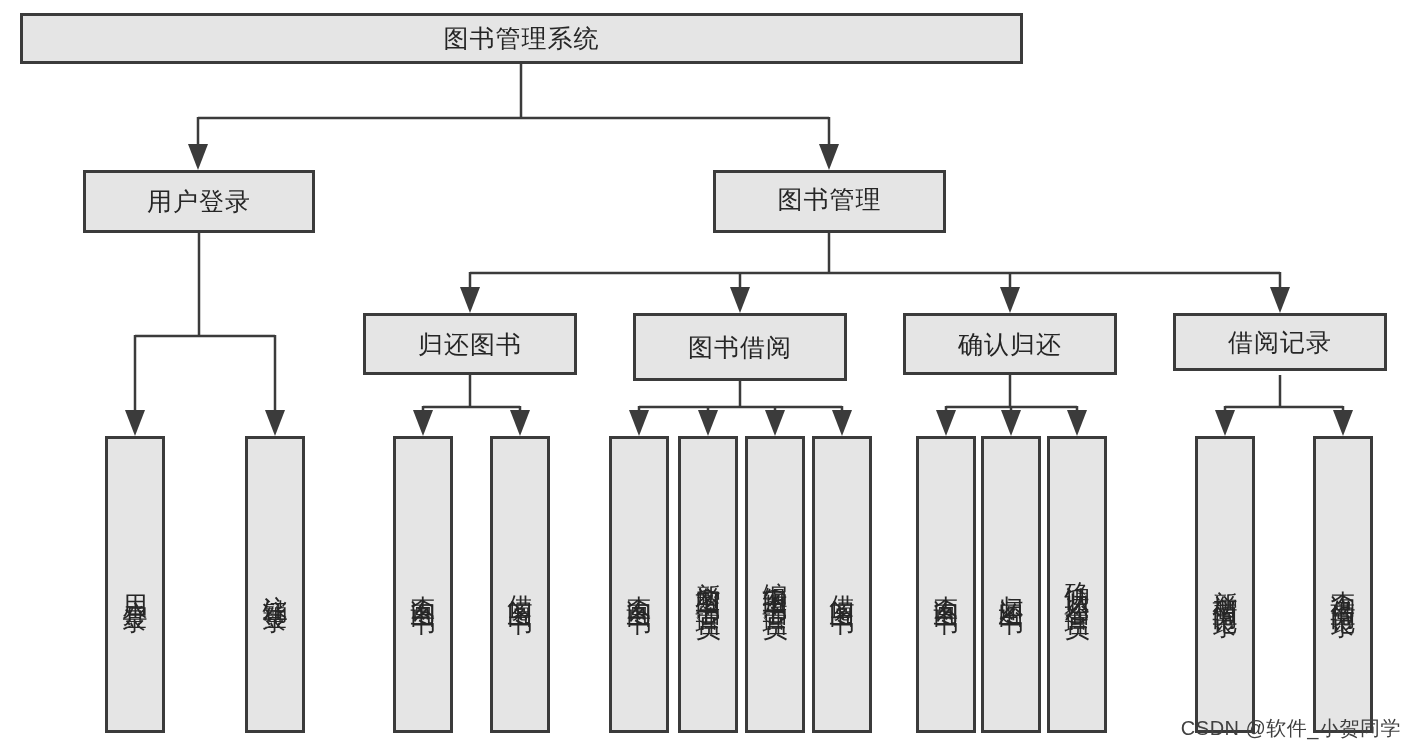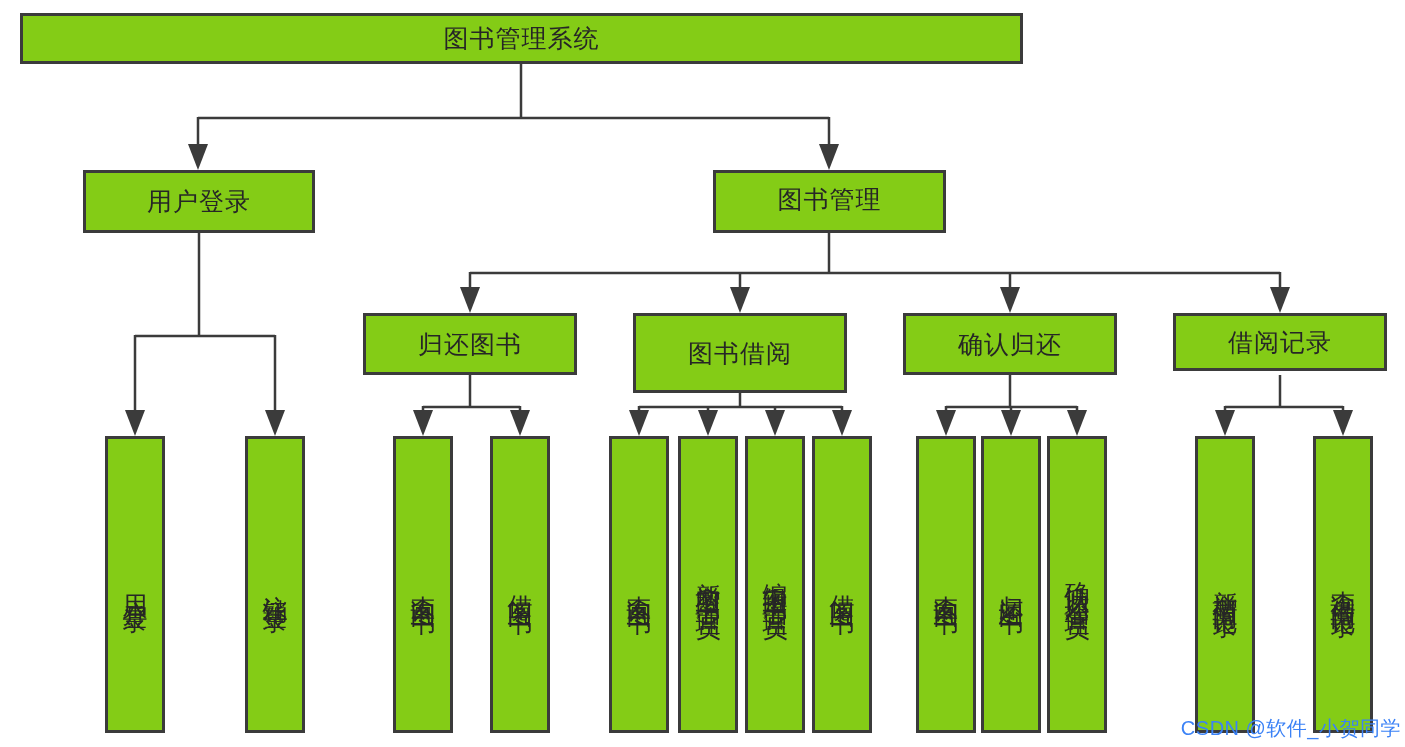--- a/index.html
+++ b/index.html
@@ -14,21 +14,21 @@
   #connectors {
     position: absolute;
     left: 0; top: 0;
     width: 1405px; height: 747px;
     pointer-events: none;
   }
   .node {
     position: absolute;
     box-sizing: border-box;
     border: 3px solid #3b3b3b;
-    background: #84cc16;
+    background: #e5e5e5;
     display: flex;
     align-items: center;
     justify-content: center;
     color: #262626;
   }
   .node--h .lbl {
     font-size: 25px;
     letter-spacing: 1px;
     white-space: nowrap;
     line-height: 1;
@@ -39,21 +39,21 @@
     font-size: 25px;
     letter-spacing: 5px;
     line-height: 1;
     white-space: nowrap;
   }
   .watermark {
     position: absolute;
     top: 715px;
     right: 4px;
     font-size: 20px;
-    color: #3b82f6;
+    color: #404040;
     letter-spacing: 0.5px;
     white-space: nowrap;
     z-index: 5;
   }
 </style>
 </head>
 <body>
 
 <div id="stage">
 
@@ -140,21 +140,21 @@
   <div class="node node--h" style="left:83px; top:170px; width:232px; height:63px;">
     <span class="lbl">用户登录</span>
   </div>
   <div class="node node--h" style="left:713px; top:170px; width:233px; height:63px;font-family:Liberation Mono, monospace;">
     <span class="lbl">图书管理</span>
   </div>
 
   <div class="node node--h" style="left:363px; top:313px; width:214px; height:62px;">
     <span class="lbl">归还图书</span>
   </div>
-  <div class="node node--h" style="left:633px; top:313px; width:214px; height:80px;">
+  <div class="node node--h" style="left:633px; top:313px; width:214px; height:68px;">
     <span class="lbl">图书借阅</span>
   </div>
   <div class="node node--h" style="left:903px; top:313px; width:214px; height:62px;">
     <span class="lbl">确认归还</span>
   </div>
   <div class="node node--h" style="left:1173px; top:313px; width:214px; height:58px;">
     <span class="lbl">借阅记录</span>
   </div>
 
   <div class="node node--v" style="left:105px; top:436px; width:60px; height:297px;">

